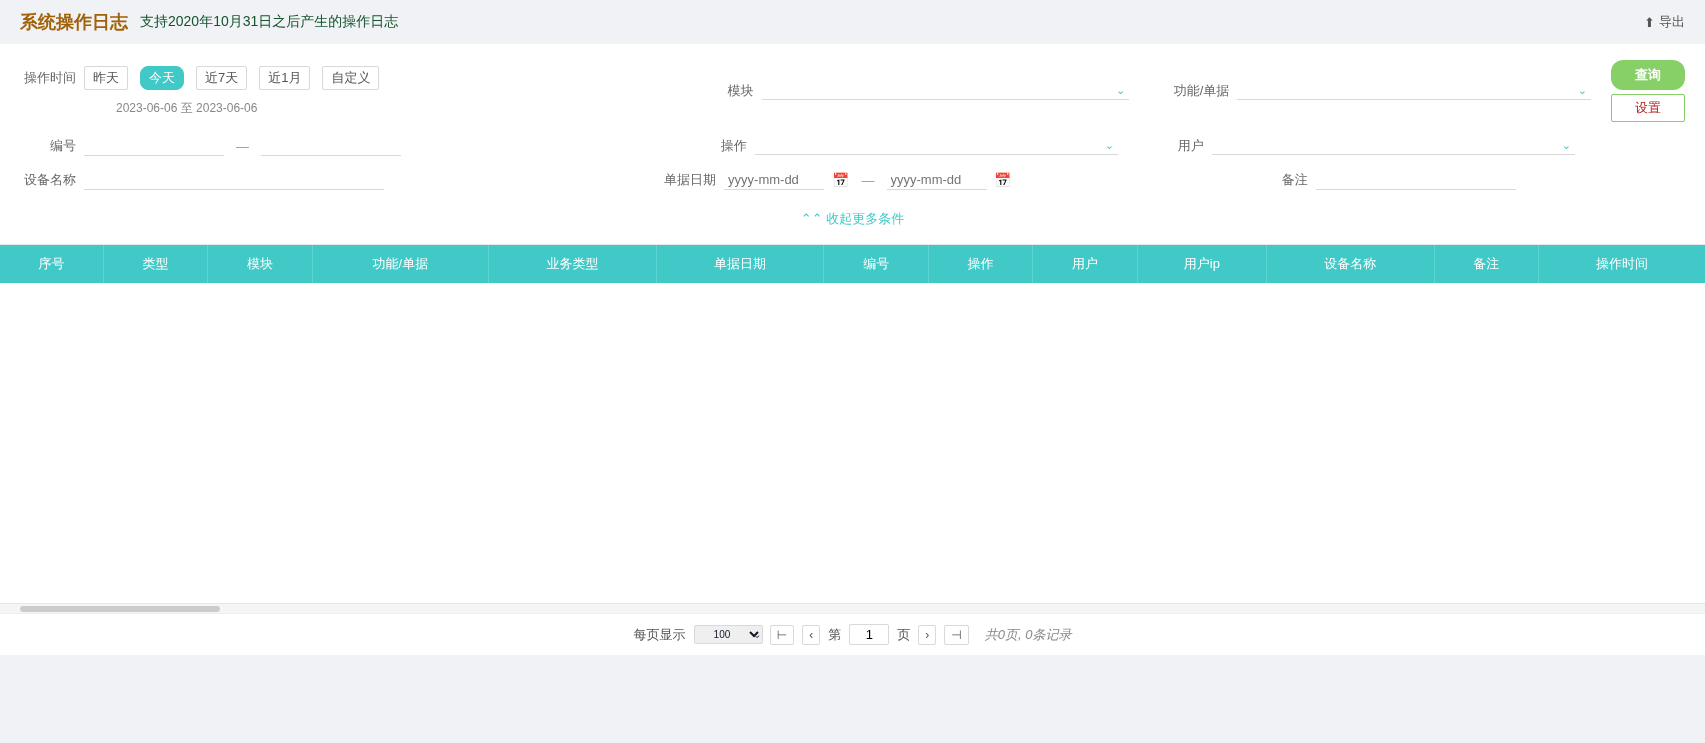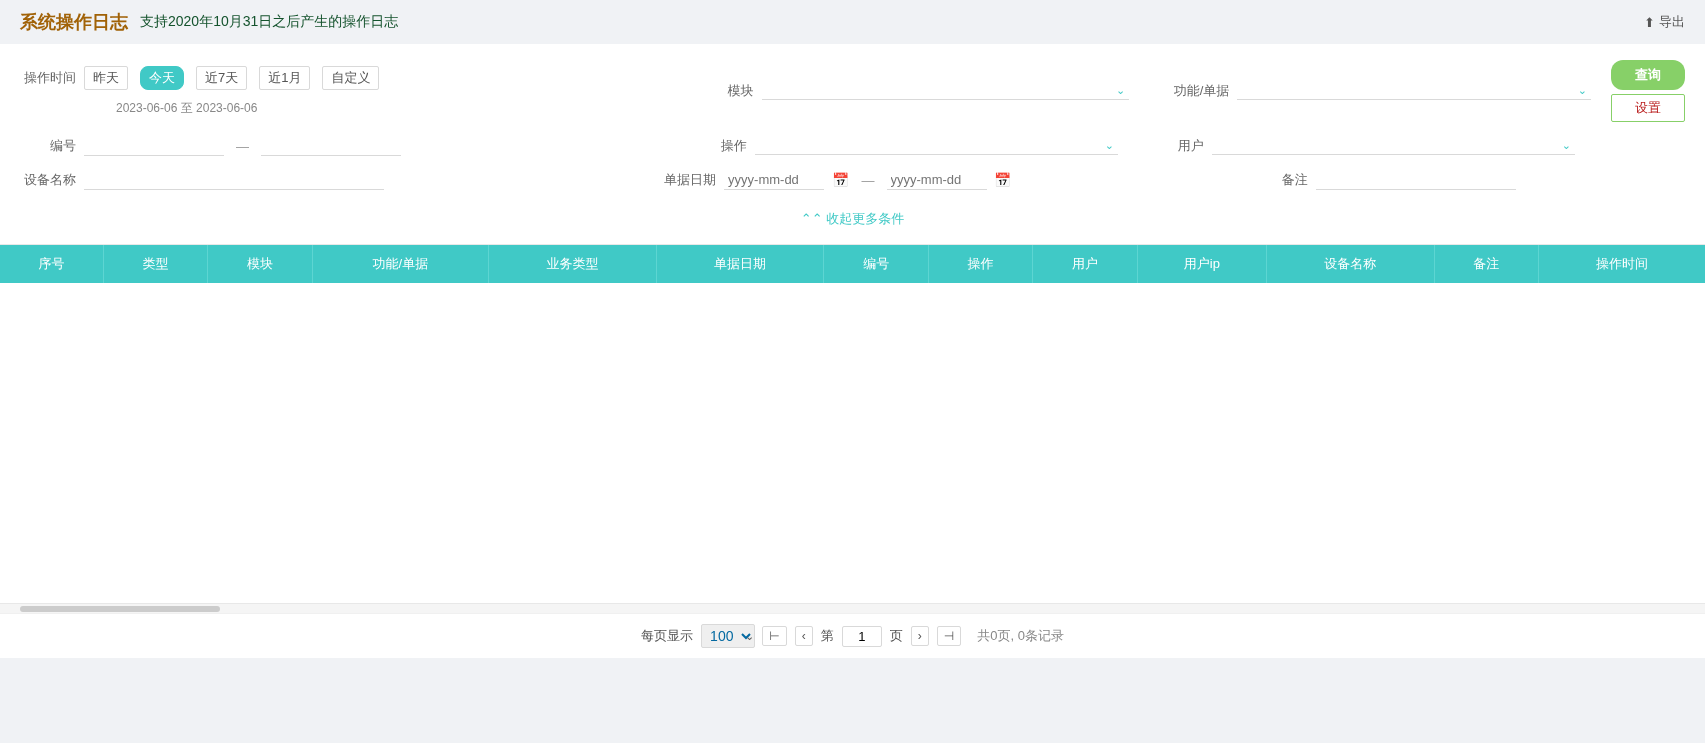--- a/index.html
+++ b/index.html
@@ -188,23 +188,23 @@
       justify-content: center;
       padding: 10px 20px;
       background: #fff;
       border-top: 1px solid #f0f0f0;
       gap: 8px;
       font-size: 13px;
       color: #555;
     }
     .page-size-select {
       border: 1px solid #d9d9d9;
-      padding: 2px 4px;
-      font-size: 14px;
-      color: #0369a1;
+      padding: 2px 15px;
+      font-size: 10px;
+      color: #0f172a;
       border-radius: 2px;
       cursor: pointer;
       outline: none;
     }
     .pager-btn {
       background: none;
       border: 1px solid #d9d9d9;
       padding: 2px 6px;
       cursor: pointer;
       color: #555;
@@ -382,14 +382,14 @@
     <option>200</option>
   </select>
   <span style="margin-left:-18px; color:#555; pointer-events:none; font-size:11px;">⌄</span>
   <button class="pager-btn">⊢</button>
   <button class="pager-btn">‹</button>
   <span>第</span>
   <input class="page-input" value="1" style="">
   <span>页</span>
   <button class="pager-btn">›</button>
   <button class="pager-btn">⊣</button>
-  <span style="margin-left:8px; color:#888;">共0页, 0条记录</span>
+  <span style="margin-left:8px; color:#888;font-style:italic;">共0页, 0条记录</span>
 </div>
 
 </body></html>

